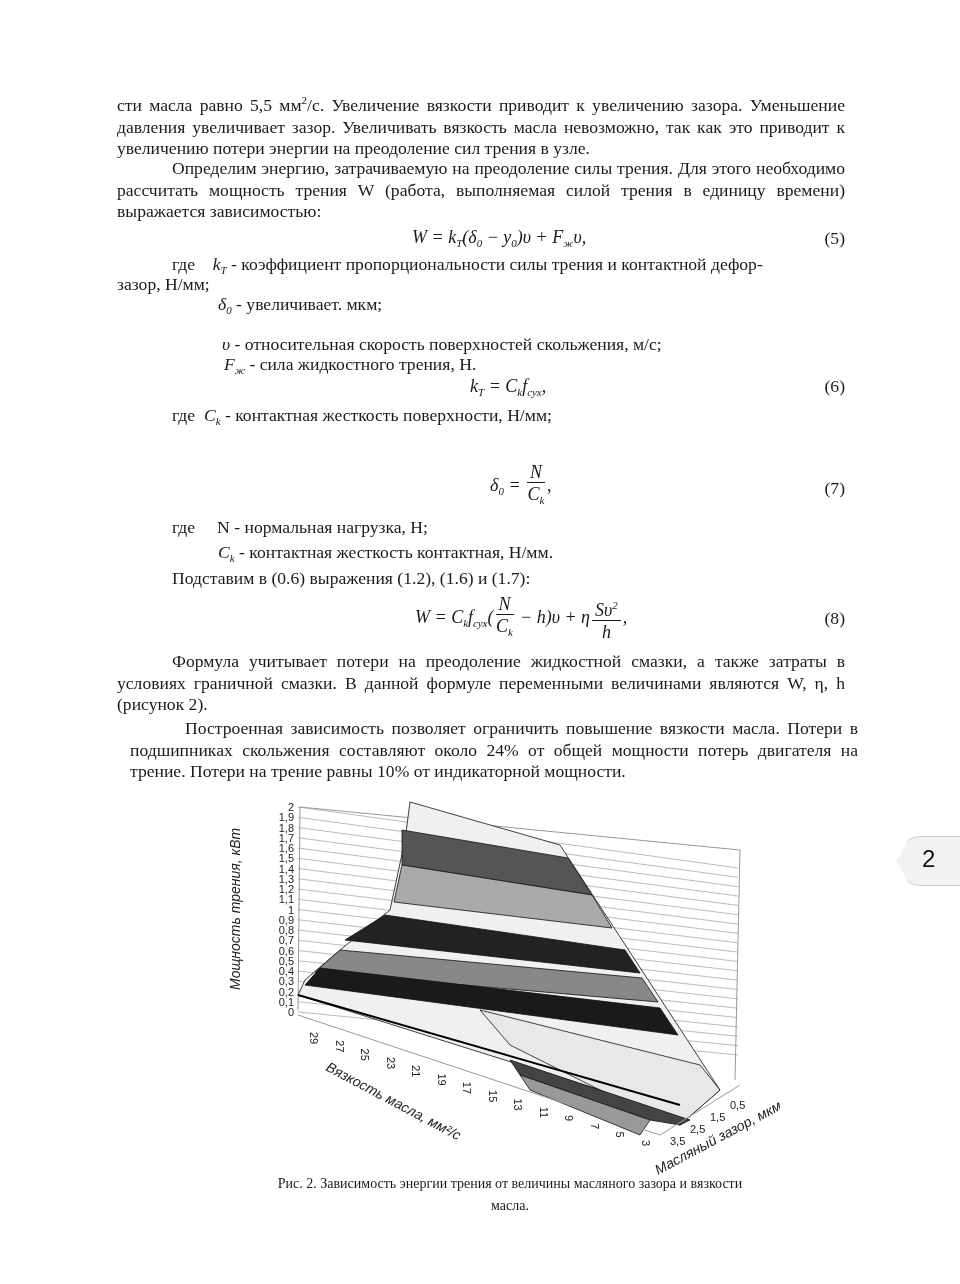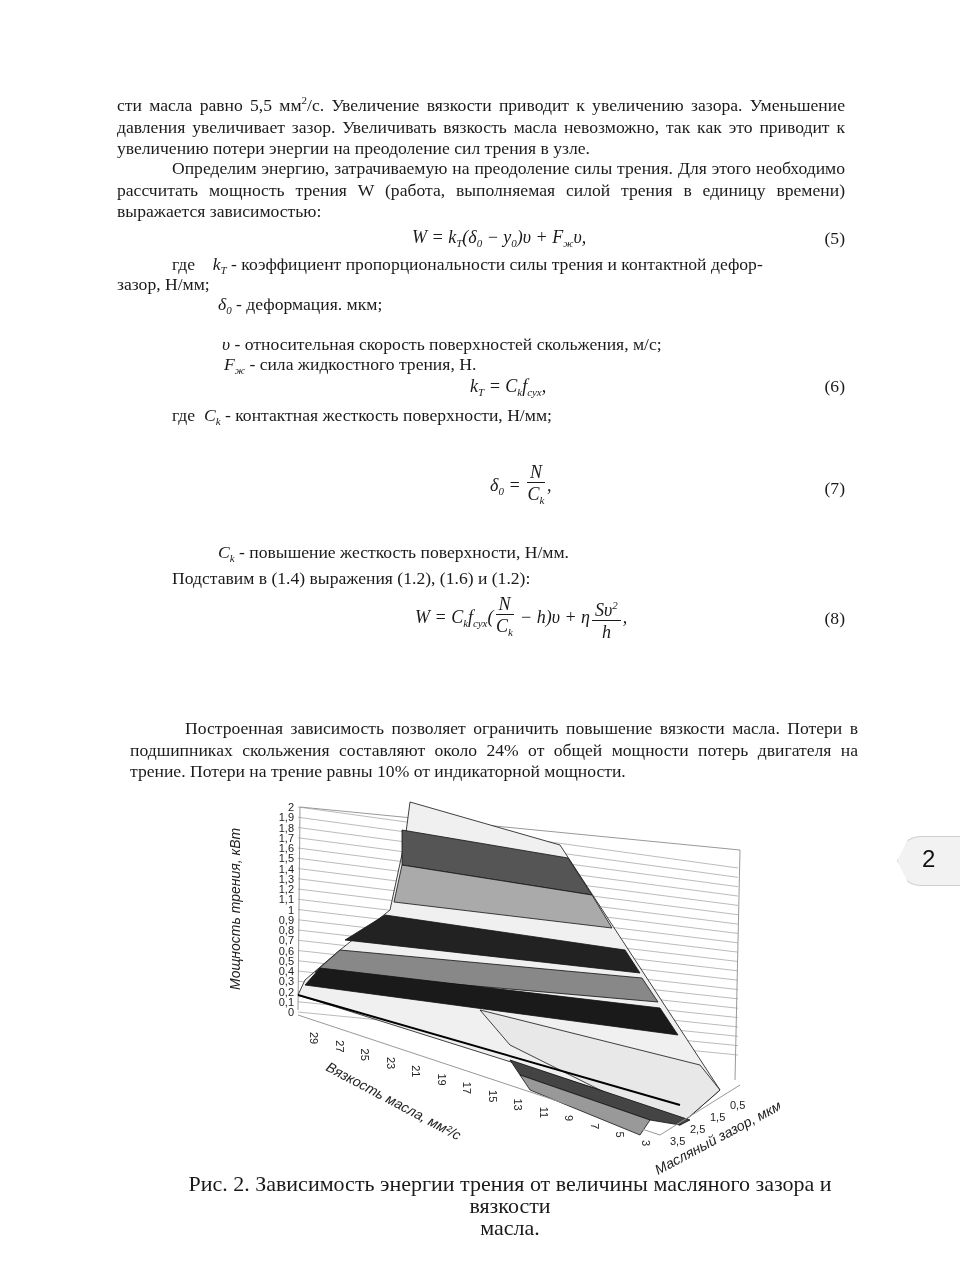--- a/index.html
+++ b/index.html
@@ -10,21 +10,21 @@
   .line { position: absolute; font-size: 17.6px; line-height: 21.5px; white-space: nowrap; }
   .indent { text-indent: 55px; }
   .eq { position: absolute; font-size: 18px; font-style: italic; white-space: nowrap; }
   .eqn { position: absolute; right: 115px; font-size: 17.6px; }
   .sub { font-size: 11px; vertical-align: -4px; font-style: italic; }
   .sup { font-size: 11px; vertical-align: 7px; }
   .frac { display: inline-block; vertical-align: middle; text-align: center; margin: 0 2px; }
   .frac .num { display: block; border-bottom: 1px solid #1a1a1a; padding: 0 3px; line-height: 20px; }
   .frac .den { display: block; line-height: 22px; }
   .it { font-style: italic; }
-  .caption { position: absolute; left: 170px; width: 680px; text-align: center; font-size: 22px; line-height: 22px; }
+  .caption { position: absolute; left: 170px; width: 680px; text-align: center; font-size: 14px; line-height: 22px; }
   .tab-badge { position: absolute; left: 897px; top: 836px; width: 70px; height: 48px; background: #f2f2f2;
                border: 1px solid #cfcfcf; border-right: none; border-radius: 24px 0 0 24px;
                clip-path: polygon(18% 0, 100% 0, 100% 100%, 18% 100%, 0 50%); }
   .tab-badge span { position: absolute; left: 24px; top: 8px; font-family: "Liberation Sans", sans-serif; font-size: 24px; color: #111; }
   .chart { position: absolute; left: 180px; top: 790px; width: 600px; height: 390px; }
 </style>
 </head>
 <body>
 
 <div class="page">
@@ -32,38 +32,40 @@
   <div class="p" style="top:90px;"><span>сти масла равно 5,5 мм</span><span class="sup">2</span><span>/с. Увеличение вязкости приводит к увеличению зазора. Уменьшение давления увеличивает зазор. Увеличивать вязкость масла невозможно, так как это приводит к увеличению потери энергии на преодоление сил трения в узле.</span></div>
 
   <div class="p indent" style="top:158px;">Определим энергию, затрачиваемую на преодоление силы трения. Для этого необходимо рассчитать мощность трения W (работа, выполняемая силой трения в единицу времени) выражается зависимостью:</div>
 
   <div class="eq" style="left:412px;top:227px;">W = k<span class="sub">T</span>(δ<span class="sub">0</span> − y<span class="sub">0</span>)υ + F<span class="sub">ж</span>υ,</div>
   <div class="eqn" style="top:228px;">(5)</div>
 
   <div class="line" style="left:172px;top:254px;"><span>где</span>&nbsp;&nbsp;&nbsp;&nbsp;<span class="it">k<span class="sub">T</span></span><span> - коэффициент пропорциональности силы трения и контактной дефор-</span></div>
   <div class="line" style="left:117px;top:274px;">зазор, Н/мм;</div>
 
-  <div class="line" style="left:218px;top:294px;"><span class="it">δ<span class="sub">0</span></span><span> - деформация. мкм;</span></div>
+  <div class="line" style="left:218px;top:294px;"><span class="it">δ<span class="sub">0</span></span><span> - увеличивает. мкм;</span></div>
   <div class="line" style="left:222px;top:334px;"><span class="it">υ</span><span>  - относительная скорость поверхностей скольжения, м/с;</span></div>
   <div class="line" style="left:224px;top:354px;"><span class="it">F<span class="sub">ж</span></span><span> - сила жидкостного трения, Н.</span></div>
 
   <div class="eq" style="left:470px;top:376px;">k<span class="sub">T</span> = C<span class="sub">k</span>f<span class="sub">сух</span>,</div>
   <div class="eqn" style="top:376px;">(6)</div>
 
   <div class="line" style="left:172px;top:405px;"><span>где</span>&nbsp;&nbsp;<span class="it">C<span class="sub">k</span></span><span> - контактная жесткость поверхности, Н/мм;</span></div>
 
   <div class="eq" style="left:490px;top:462px;">δ<span class="sub">0</span> = <span class="frac"><span class="num">N</span><span class="den">C<span class="sub">k</span></span></span>,</div>
   <div class="eqn" style="top:478px;">(7)</div>
 
-  <div class="line" style="left:218px;top:542px;"><span class="it">C<span class="sub">k</span></span><span> - повышение жесткость поверхности, Н/мм.</span></div>
-  <div class="line" style="left:172px;top:568px;">Подставим в (1.4) выражения (1.2), (1.6) и (1.2):</div>
+  <div class="line" style="left:172px;top:517px;"><span>где</span>&nbsp;&nbsp;&nbsp;&nbsp;&nbsp;<span>N</span><span> - нормальная нагрузка, Н;</span></div>
+  <div class="line" style="left:218px;top:542px;"><span class="it">C<span class="sub">k</span></span><span> - контактная жесткость контактная, Н/мм.</span></div>
+  <div class="line" style="left:172px;top:568px;">Подставим в (0.6) выражения (1.2), (1.6) и (1.7):</div>
 
   <div class="eq" style="left:415px;top:594px;">W = C<span class="sub">k</span>f<span class="sub">сух</span>(<span class="frac"><span class="num">N</span><span class="den">C<span class="sub">k</span></span></span> − h)υ + η<span class="frac"><span class="num">Sυ<span class="sup">2</span></span><span class="den">h</span></span>,</div>
   <div class="eqn" style="top:608px;">(8)</div>
 
+  <div class="p indent" style="top:651px;">Формула учитывает потери на преодоление жидкостной смазки, а также затраты в условиях граничной смазки. В данной формуле переменными величинами являются W, η, h (рисунок 2).</div>
 
   <div class="p indent" style="top:718px;margin-left:13px;">Построенная зависимость позволяет ограничить повышение вязкости масла. Потери в подшипниках скольжения составляют около 24% от общей мощности потерь двигателя на трение. Потери на трение равны 10% от индикаторной мощности.</div>
 
   <svg class="chart" viewBox="0 0 600 390" xmlns="http://www.w3.org/2000/svg">
 
     <g stroke="#bbb" stroke-width="1">
       <g id="grid">
           <line x1="118" y1="222" x2="558" y2="265"></line>
           <line x1="118" y1="211.75" x2="558" y2="255.65"></line>
           <line x1="118" y1="201.5" x2="558" y2="246.3"></line>

